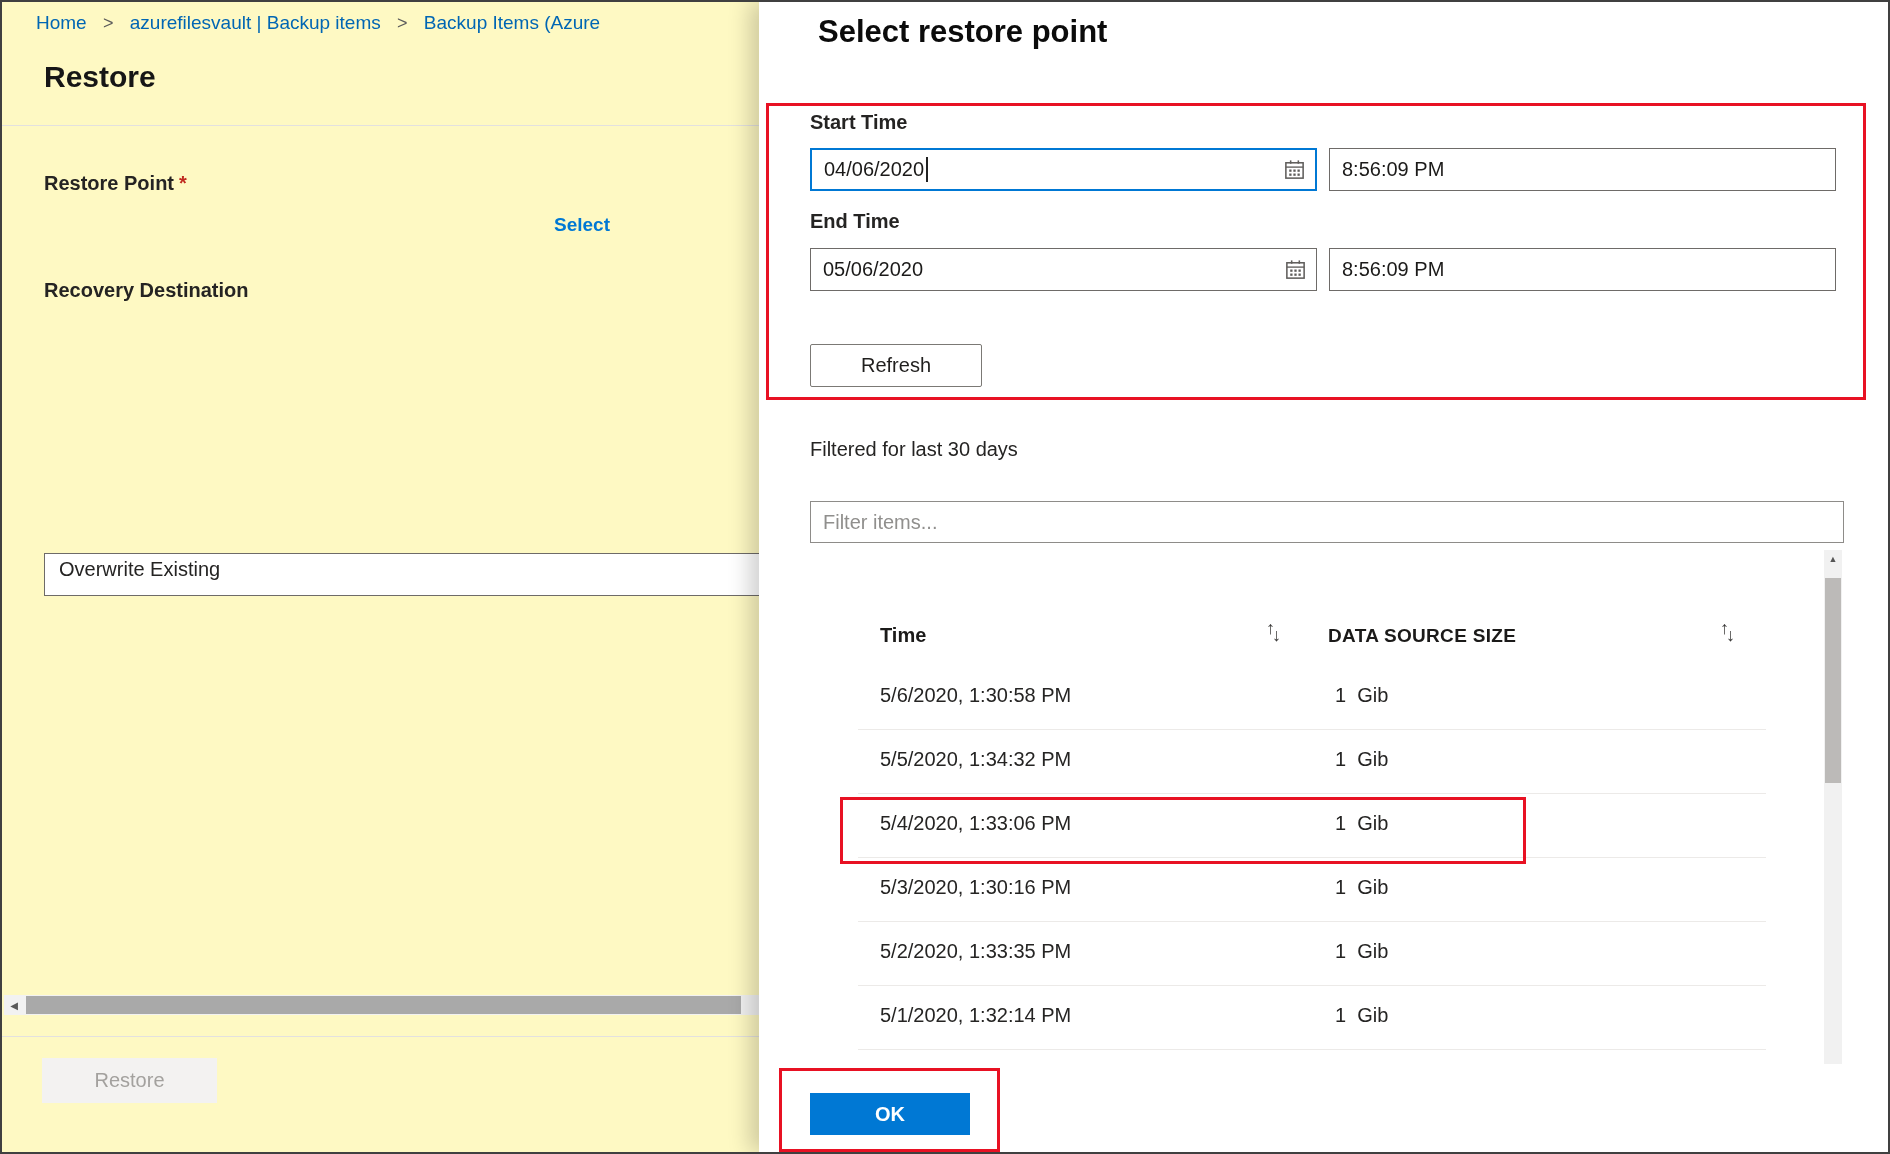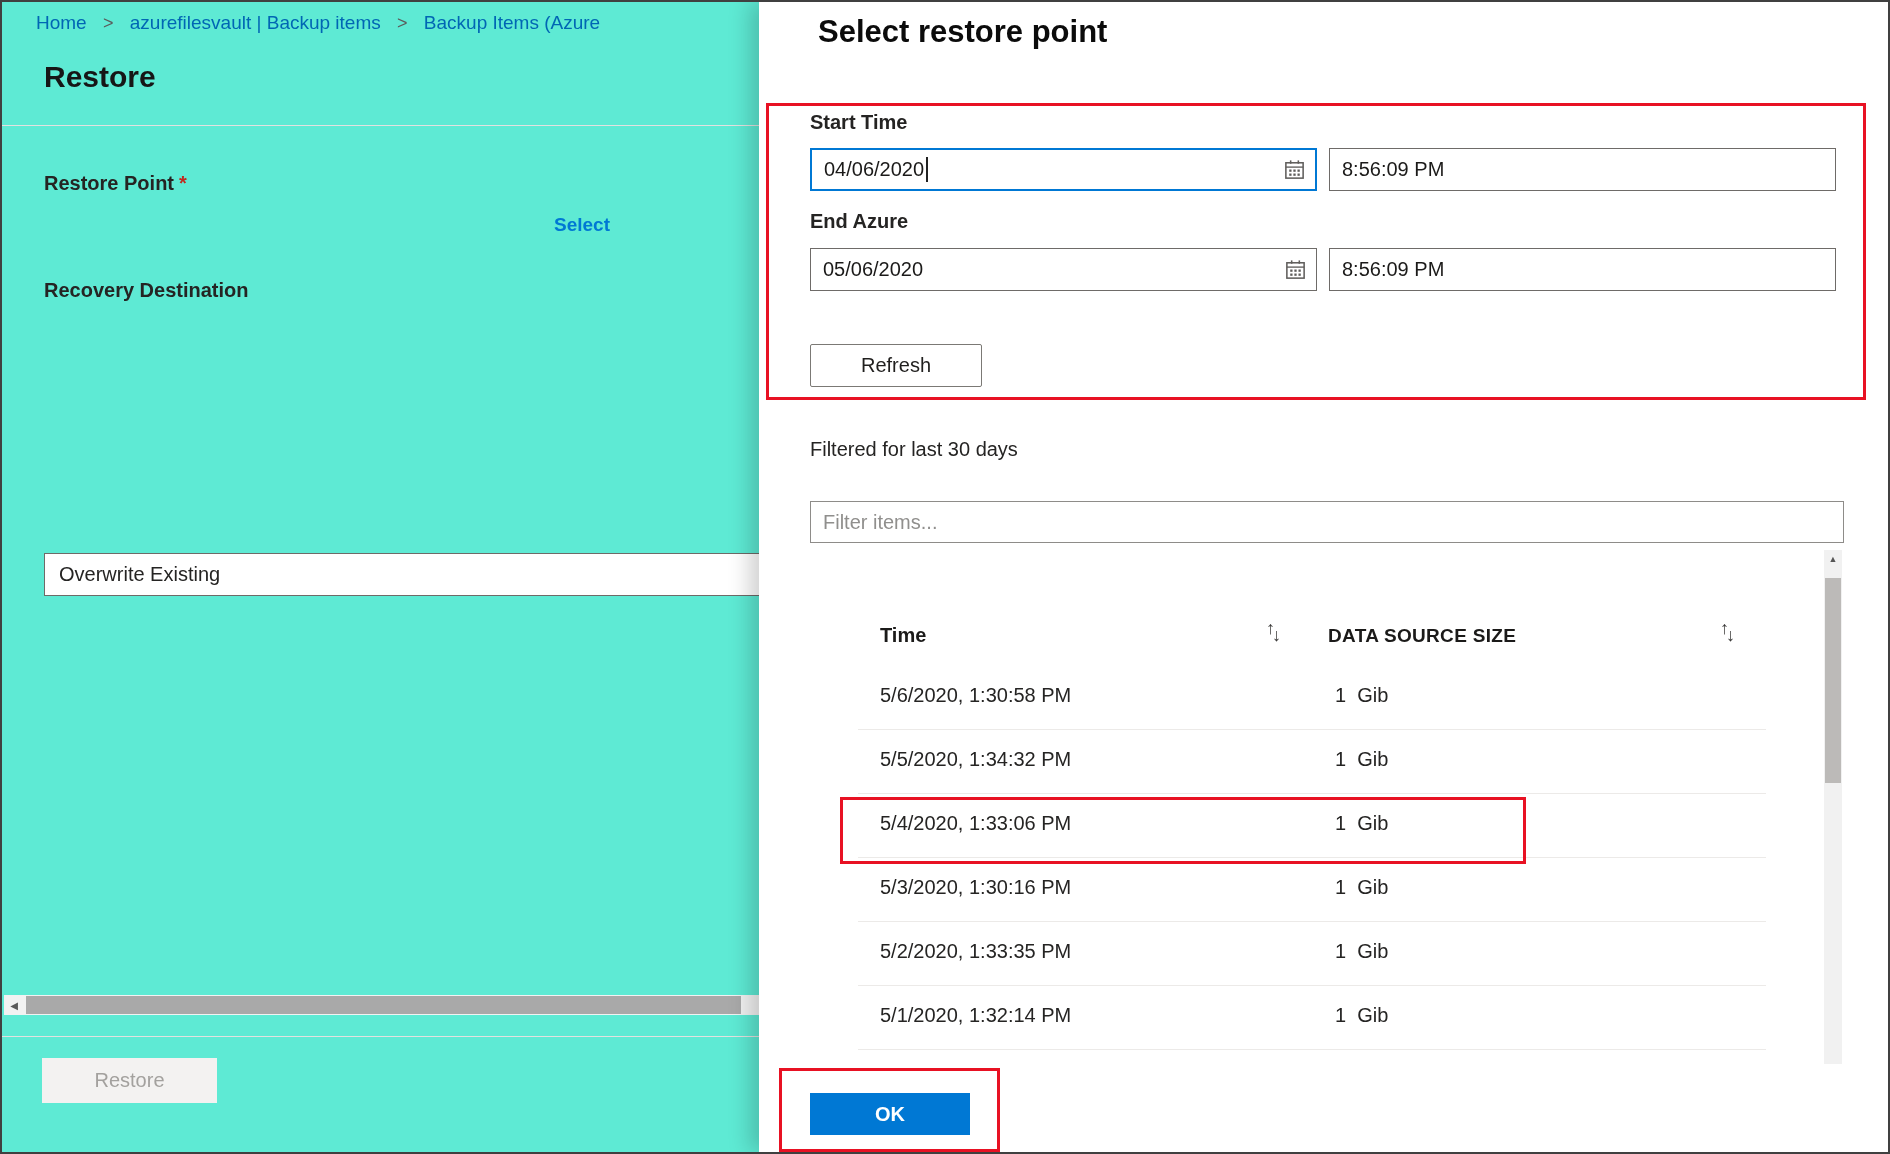--- a/index.html
+++ b/index.html
@@ -3,38 +3,38 @@
 <meta charset="utf-8">
 <style>
   :root{
     --accent:#0078d4;
     --toggle-selected:#0f6cbd;
     --annotation:#e81123;
     --link:#0066b4;
   }
   *{box-sizing:border-box;}
   body{margin:0;background:#fff;font-family:"Liberation Sans","DejaVu Sans",sans-serif;}
-  .screen{position:relative;width:1890px;height:1154px;background:#5eead4;border:2px solid #404040;overflow:hidden;color:#252423;text-decoration:underline;}
+  .screen{position:relative;width:1890px;height:1154px;background:#fef9c3;border:2px solid #404040;overflow:hidden;color:#252423;text-decoration:underline;}
 
   
   .breadcrumb{position:absolute;top:10px;left:34px;font-size:19px;white-space:nowrap;}
   .crumb{color:var(--link);text-decoration:none;cursor:pointer;}
   .crumb-sep{color:#5b5b5b;margin:0 11px;font-size:18px;}
   .page-title{position:absolute;top:58px;left:42px;font-size:30px;font-weight:700;color:#161616;margin:0;}
   .divider{position:absolute;left:0;width:757px;height:1px;background:#e3e1df;}
   .divider.top{top:123px;}
   .divider.bottom{top:1034px;}
   .field-label{position:absolute;left:42px;font-size:20px;font-weight:600;color:#252423;}
   .req{color:#c02b20;margin-left:5px;font-weight:700;}
   .rp-input{position:absolute;top:159px;left:542px;width:400px;height:43px;border:1px solid #757370;background:#fff;color:#6b6967;font-size:20px;display:flex;align-items:center;padding:0 12px;}
   .select-link{position:absolute;top:212px;left:552px;font-size:19px;font-weight:700;color:var(--accent);text-decoration:none;cursor:pointer;}
   .toggle{position:absolute;top:342px;left:42px;width:484px;height:45px;border:2px solid #5f5d5b;border-radius:23px;display:flex;align-items:center;background:#fff;}
   .toggle-seg-selected{margin-left:3px;width:229px;height:37px;border-radius:19px;background:var(--toggle-selected);color:#fff;font-size:20px;font-weight:600;display:flex;align-items:center;justify-content:center;cursor:pointer;}
   .toggle-seg{flex:1;text-align:center;font-size:20px;color:#252423;cursor:pointer;}
-  .conflicts-select{position:absolute;top:551px;left:42px;width:740px;height:43px;border:1px solid #6e6b68;background:#fff;font-size:20px;color:#252423;display:flex;align-items:center;padding:12px 14px;cursor:pointer;}
+  .conflicts-select{position:absolute;top:551px;left:42px;width:740px;height:43px;border:1px solid #6e6b68;background:#fff;font-size:20px;color:#252423;display:flex;align-items:flex-start;padding:4px 14px;cursor:pointer;}
   .hscroll{position:absolute;top:993px;left:2px;width:755px;height:20px;background:#f2f2f2;}
   .hscroll-arrow{position:absolute;left:0;top:0;width:20px;height:20px;color:#5a5a5a;font-size:10px;display:flex;align-items:center;justify-content:center;cursor:pointer;}
   .hscroll-thumb{position:absolute;left:22px;top:1px;width:715px;height:18px;background:#a9a9a9;cursor:pointer;}
   .restore-btn{position:absolute;top:1056px;left:40px;width:175px;height:45px;background:#f3f2f1;border:none;color:#a3a19e;font-size:20px;font-family:inherit;cursor:default;}
 
   
   .panel{position:absolute;top:0;left:757px;width:1129px;height:1150px;background:#fff;box-shadow:-10px 0 20px rgba(0,0,0,.18);z-index:5;}
   .panel-title{position:absolute;top:4px;left:51px;font-size:31px;font-weight:600;color:#0b0b0b;margin:8px;}
   .p-label{position:absolute;left:51px;font-size:20px;font-weight:600;color:#252423;}
   .txt-box{position:absolute;height:43px;border:1px solid #6e6b68;background:#fff;display:flex;align-items:center;padding:0 12px;font-size:20px;color:#1b1a19;}
@@ -130,21 +130,21 @@
               <rect x="10.8" y="16.2" width="2.4" height="2.4"></rect>
               <rect x="15.1" y="16.2" width="2.4" height="2.4"></rect>
           </g>
         </svg>
       </button>
     </div>
     <div class="txt-box" style="top:146px;left:570px;width:507px;">
       <span>8:56:09 PM</span>
     </div>
 
-    <div class="p-label" style="top:208px;">End Azure</div>
+    <div class="p-label" style="top:208px;">End Time</div>
     <div class="txt-box" style="top:246px;left:51px;width:507px;">
       <span>05/06/2020</span>
       <button class="cal-btn">
         <svg viewBox="0 0 24 24" width="23" height="23" aria-hidden="true">
           <rect x="3" y="5" width="18" height="16" fill="none" stroke="#5f5d5b" stroke-width="1.6"></rect>
           <line x1="3" y1="9.5" x2="21" y2="9.5" stroke="#5f5d5b" stroke-width="1.4"></line>
           <line x1="8" y1="2.5" x2="8" y2="6" stroke="#5f5d5b" stroke-width="1.6"></line>
           <line x1="16" y1="2.5" x2="16" y2="6" stroke="#5f5d5b" stroke-width="1.6"></line>
           <g fill="#5f5d5b">
             <rect x="6.5" y="12" width="2.4" height="2.4"></rect>

